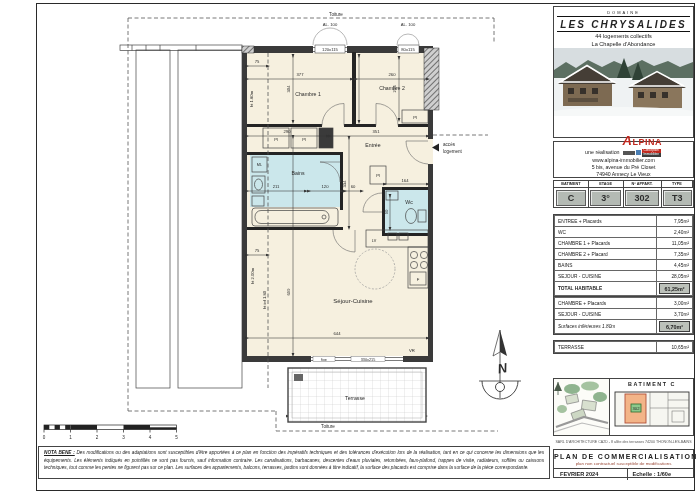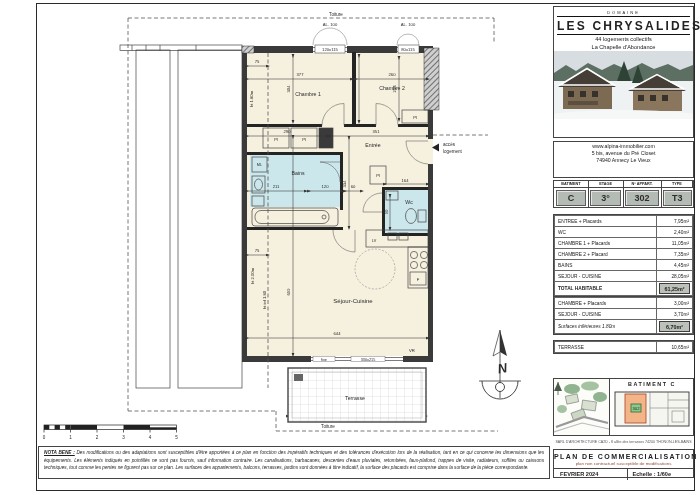--- a/index.html
+++ b/index.html
@@ -5,21 +5,21 @@
   html,body{margin:0;padding:0;background:#fff;}
   #page{position:relative;width:700px;height:495px;background:#fff;overflow:hidden;
         font-family:"Liberation Sans",sans-serif;color:#222;}
   .abs{position:absolute;}
   #sheet-border{left:36px;top:3px;width:659px;height:488px;border:1.5px solid #2a2a2a;box-sizing:border-box;}
   
   .box{position:absolute;left:553px;width:141px;border:1px solid #444;background:#fff;box-sizing:border-box;}
   .center{text-align:center;}
   #brandbox{top:6px;height:132px;}
   .domaine{font-size:4px;letter-spacing:2px;margin-top:3px;}
-  .brand{font-size:12px;font-weight:bold;letter-spacing:2.2px;border-top:1.2px solid #111;border-bottom:1.2px solid #111;margin:1px 3px;padding:1.5px 0;white-space:nowrap;}
+  .brand{font-size:10px;font-weight:bold;letter-spacing:2.2px;border-top:1.2px solid #111;border-bottom:1.2px solid #111;margin:1px 3px;padding:1.5px 0;white-space:nowrap;font-style:italic;}
   .sub{font-size:5.6px;line-height:7.5px;}
   #realbox{top:141px;height:37px;padding-top:1px;}
   .realrow{display:flex;align-items:flex-end;justify-content:center;gap:3px;height:14px;}
   .realisation{font-size:5.3px;padding-bottom:2px;}
   .alpina-wrap{display:inline-block;text-align:left;line-height:1;}
   .alpina-text{display:inline-block;color:#c0281e;font-weight:bold;font-size:9px;letter-spacing:.5px;}
   .alpina-text::first-letter{font-size:13px;font-style:italic;}
   .alpina-bars{display:flex;gap:1px;align-items:center;margin-top:.5px;}
   .bar-gray{width:12px;height:4px;background:#555;}
   .bar-blue{width:5px;height:5px;background:#4a7fb5;}
@@ -338,20 +338,34 @@
       <polygon points="76,38 103,23.5 130,38" fill="none" stroke="#fff" stroke-width="1.5"></polygon>
       <rect x="79" y="40" width="49" height="20" fill="#8a765c"></rect>
       <rect x="84" y="44" width="6" height="6" fill="#37312b"></rect>
         <rect x="96" y="44" width="6" height="6" fill="#37312b"></rect>
       <rect x="108" y="44" width="6" height="6" fill="#37312b"></rect>
       <ellipse cx="70" cy="68" rx="85" ry="9" fill="#f6f8f8"></ellipse>
     </svg>
   </div>
 
   <div class="box center" id="realbox">
+    <div class="realrow">
+      <span class="realisation">une réalisation</span>
+      <span class="alpina-wrap">
+        <span class="alpina-text">ALPINA</span>
+        <span class="alpina-bars">
+          <span class="bar-gray"></span>
+          <span class="bar-blue"></span>
+          <span class="bar-txts">
+            <span class="bar-red">Conception</span>
+            <span class="bar-dark">Immobilière</span>
+          </span>
+        </span>
+      </span>
+    </div>
     <div class="addr">www.alpina-immobilier.com</div>
     <div class="addr">5 bis, avenue du Pré Closet</div>
     <div class="addr">74940 Annecy Le Vieux</div>
   </div>
 
   <div class="box" id="unitbox">
     <div class="unit-grid">
       <div class="uh">BATIMENT</div>
       <div class="uh">ETAGE</div>
       <div class="uh">N° APPART.</div>

